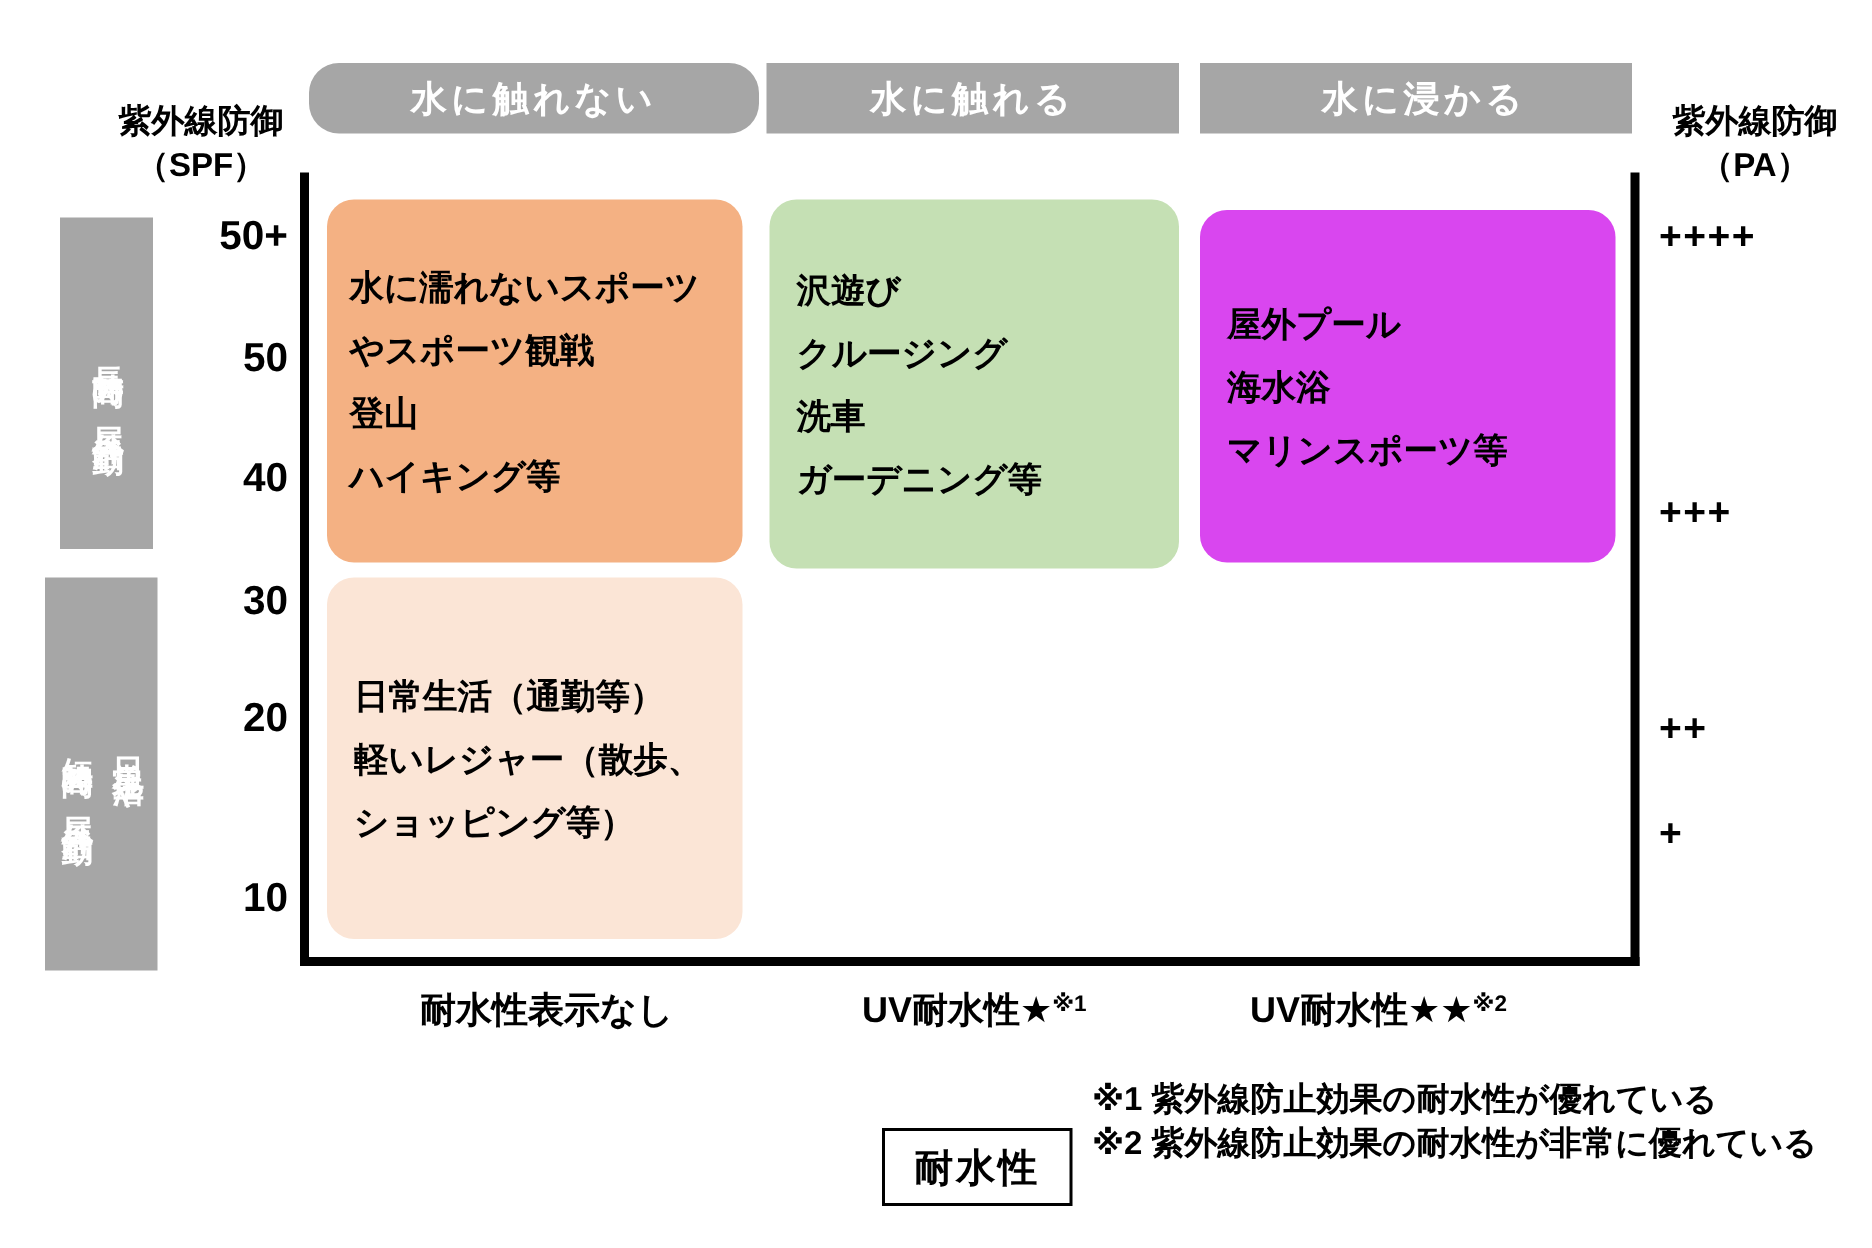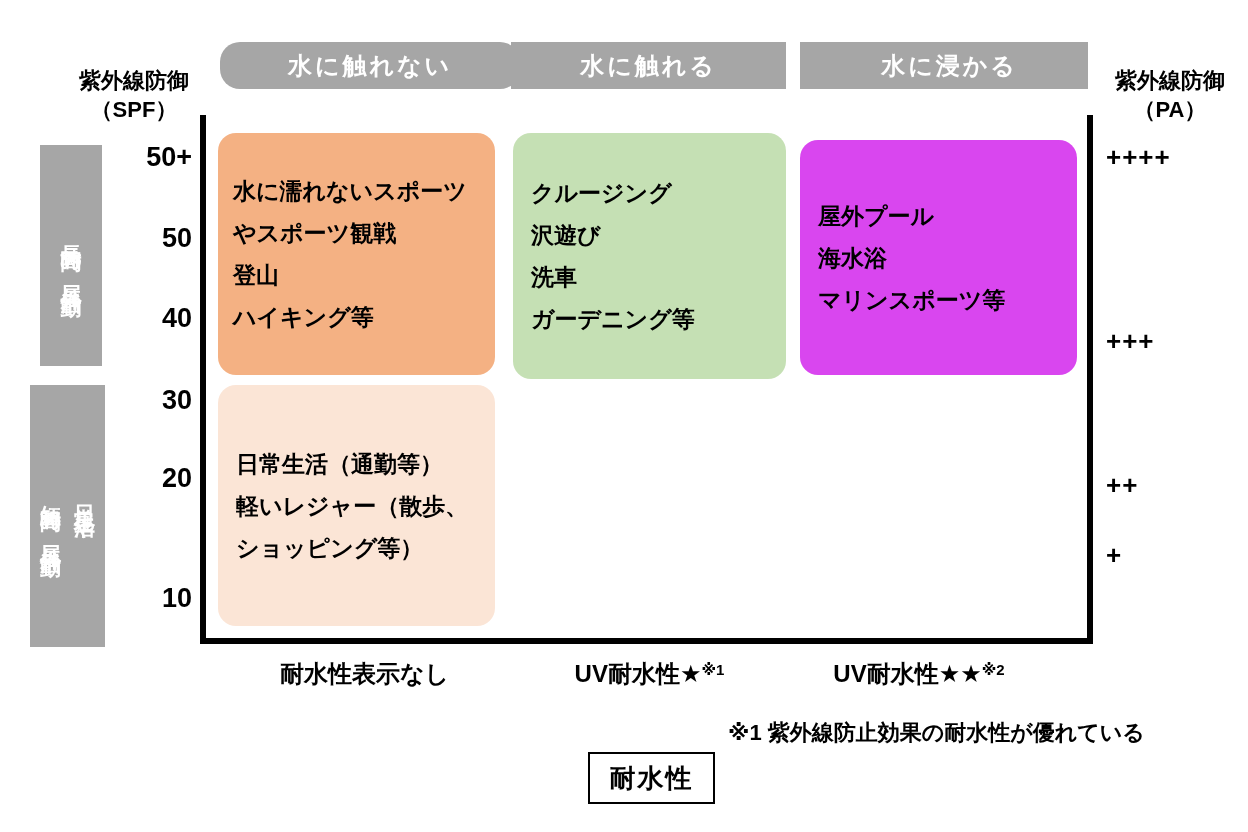--- a/index.html
+++ b/index.html
@@ -8,21 +8,21 @@
     font-family:"Liberation Sans","DejaVu Sans",sans-serif;
     font-weight:700;color:#000;overflow:hidden;
   }
 
   
   .col-header{
     position:absolute;top:42px;height:47px;background:#A6A6A6;color:#fff;
     display:flex;align-items:center;justify-content:center;
     font-size:24px;letter-spacing:3px;
   }
-  .hdr0{left:220px;width:300px;border-radius:20px;}
+  .hdr0{left:206px;width:300px;border-radius:20px;}
   .hdr1{left:511px;width:275px;}
   .hdr2{left:800px;width:277px;padding-left:11px;}
 
   
   .axis-title{position:absolute;width:152px;text-align:center;font-size:22px;line-height:29px;}
   .axis-title-spf{left:58px;top:66px;}
   .axis-title-pa{left:1094px;top:66px;}
 
   
   .frame{
@@ -122,22 +122,22 @@
   </div>
 
   <div class="activity-box box-no-water">
     <div>水に濡れないスポーツ</div>
     <div>やスポーツ観戦</div>
     <div>登山</div>
     <div>ハイキング等</div>
   </div>
 
   <div class="activity-box box-touch">
+    <div>沢遊び</div>
     <div>クルージング</div>
-    <div>沢遊び</div>
     <div>洗車</div>
     <div>ガーデニング等</div>
   </div>
 
   <div class="activity-box box-soak">
     <div>屋外プール</div>
     <div>海水浴</div>
     <div>マリンスポーツ等</div>
   </div>
 
@@ -153,15 +153,16 @@
   <div class="x-label xl1">
     <span>UV耐水性★</span><sup>※1</sup>
   </div>
   <div class="x-label xl2">
     <span>UV耐水性★★</span><sup>※2</sup>
   </div>
 
   <div class="legend-box">耐水性</div>
   <div class="legend-notes">
     <div>※1 紫外線防止効果の耐水性が優れている</div>
+    <div>※2 紫外線防止効果の耐水性が非常に優れている</div>
   </div>
 
 </div>
 
 </body></html>

